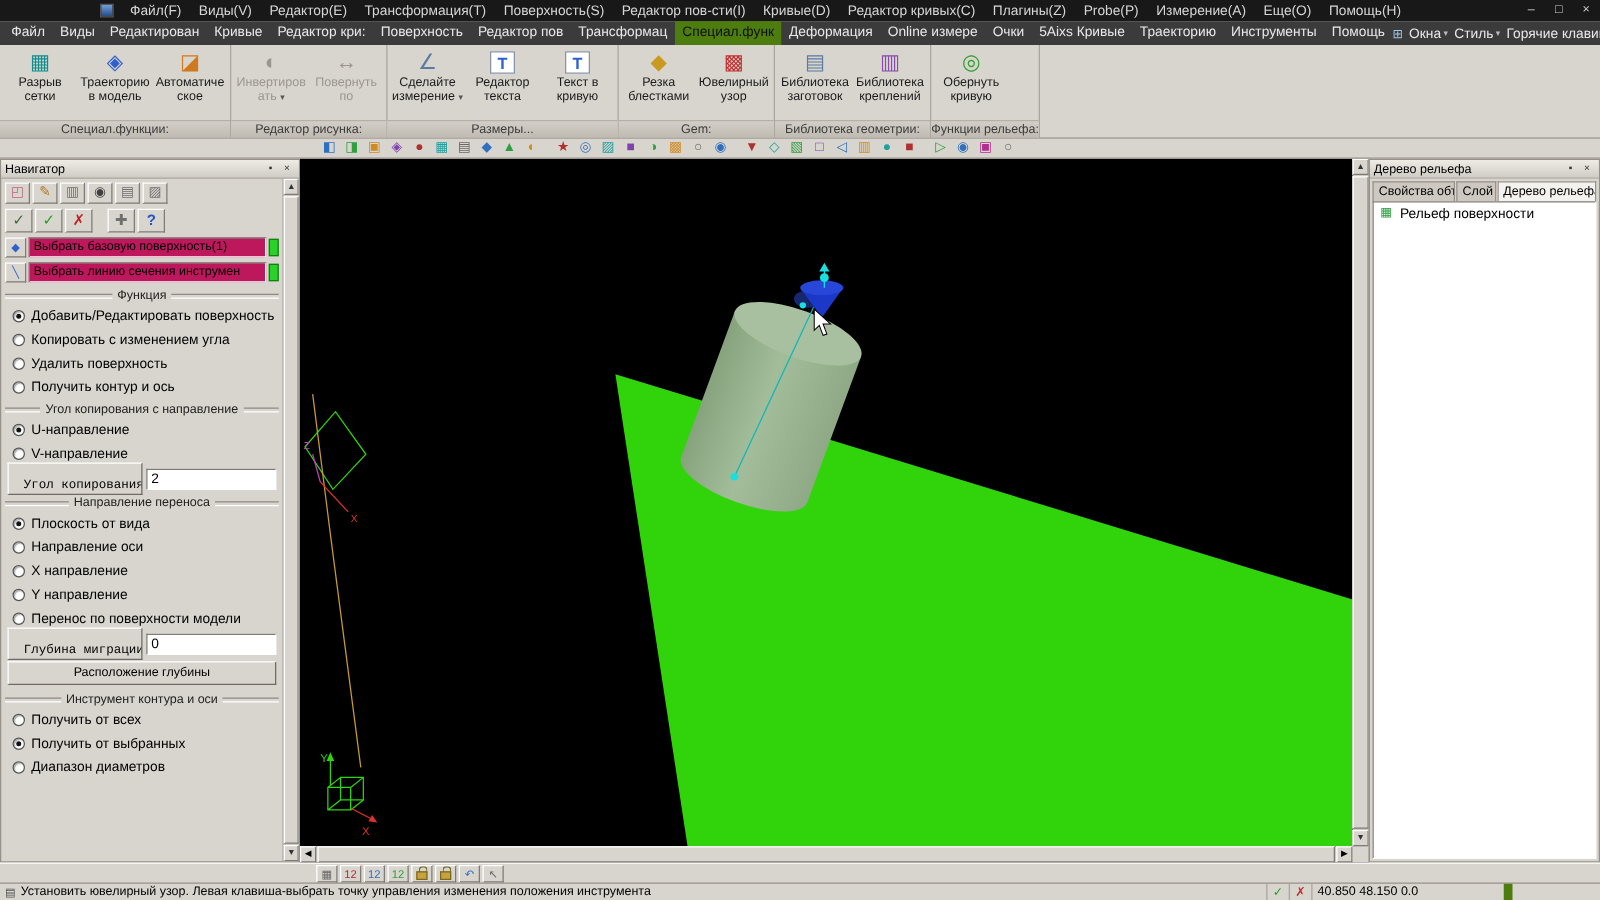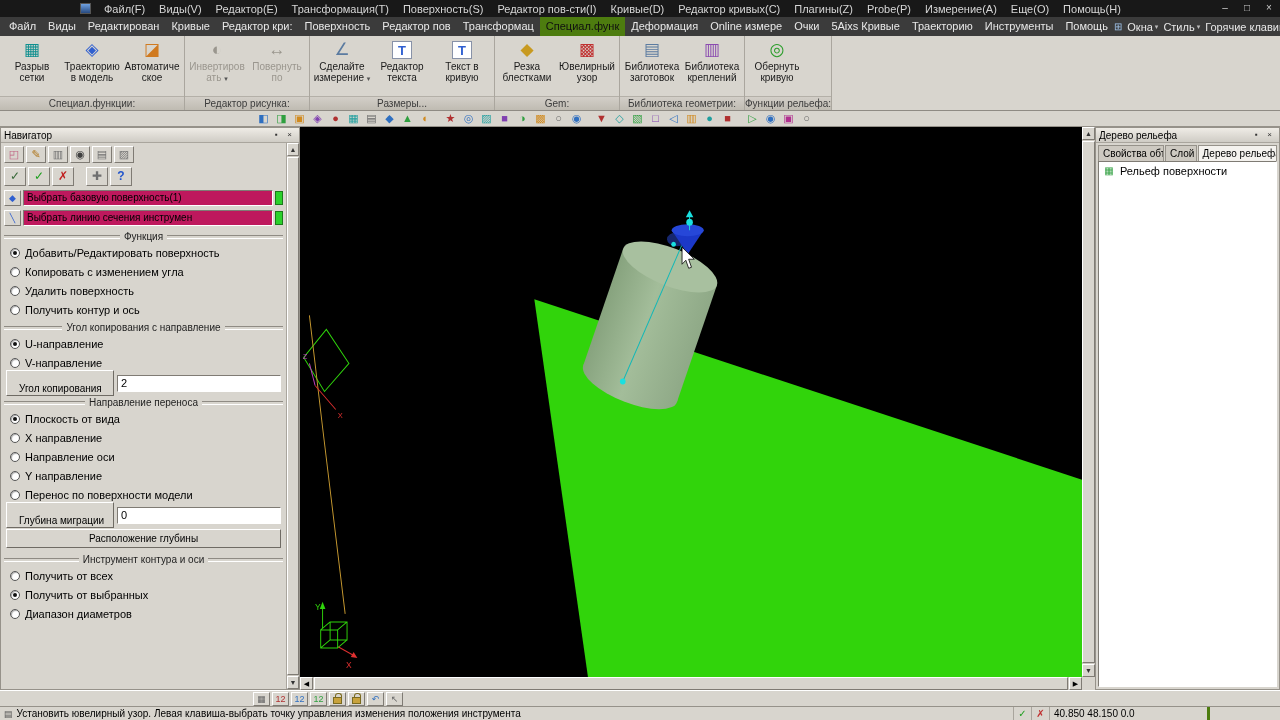--- a/index.html
+++ b/index.html
@@ -47,21 +47,21 @@
 
   
   .main{display:flex;height:563px;overflow:hidden}
   .panel{background:#d8d5ce;border:1px solid #96928a;display:flex;flex-direction:column}
   .phead{height:15px;display:flex;align-items:center;background:linear-gradient(#efece6,#cfccc5);
          border-bottom:1px solid #a9a59d;padding:0 3px;font-size:10px}
   .ptitle{flex:1;white-space:nowrap;overflow:hidden}
   .pbtn{width:13px;text-align:center;font-size:8px;color:#333;line-height:14px}
 
   
-  .nav{width:300px}
+  .nav{width:240px}
   .nav-body{flex:1;display:flex;overflow:hidden}
   .nav-content{flex:1;padding:1px 3px;display:flex;flex-direction:column;overflow:hidden}
   .nav-sb{width:13px;background:#cdc9c1;border-left:1px solid #a9a59d;display:flex;flex-direction:column}
   .sbb{height:13px;text-align:center;font-size:7px;line-height:12px;color:#333;background:#d8d5ce;
        border:1px solid;border-color:#fff #7f7b74 #7f7b74 #fff}
   .sbt{flex:1;margin:1px 0;background:#d8d5ce;border:1px solid;border-color:#fff #7f7b74 #7f7b74 #fff}
   .ntb{display:flex;gap:2px;padding:2px 0;align-items:center}
   .ntbtn{width:20px;height:17px;border:1px solid;border-color:#fff #7f7b74 #7f7b74 #fff;background:#d8d5ce;
          text-align:center;line-height:15px;font-size:11px}
   .ntbtn.big{width:22px;height:19px;line-height:17px;font-size:12px}
@@ -76,21 +76,21 @@
   .chip{width:8px;height:14px;background:#2bd12b;border:1px solid #1a7a1a}
   .ngroup{margin-top:2px}
   .gtitle{display:flex;align-items:center;gap:4px;font-size:10px;color:#222;height:13px;white-space:nowrap}
   .gtitle::before,.gtitle::after{content:"";flex:1;height:2px;border-top:1px solid #8f8b84;border-bottom:1px solid #fff}
   .opt{display:flex;align-items:center;gap:5px;height:19px;padding-left:6px;font-size:11px;white-space:nowrap;overflow:hidden}
   .radio{flex:0 0 10px;width:10px;height:10px;border-radius:50%;background:#fff;border:1px solid #555;
          box-shadow:inset 1px 1px 1px #aaa;position:relative}
   .radio.on::after{content:"";position:absolute;left:2px;top:2px;width:4px;height:4px;border-radius:50%;background:#111}
   .vrow{display:flex;gap:3px;height:20px;align-items:center;padding:0 2px;margin:1px 0}
   .btn3d{flex:0 0 108px;height:18px;background:#d8d5ce;border:1px solid;border-color:#fff #6f6b64 #6f6b64 #fff;
-         font-size:10px;font-family:Liberation Sans, sans-serif;padding:12px;white-space:nowrap;overflow:hidden}
+         font-size:10px;font-family:Liberation Mono, monospace;padding:12px;white-space:nowrap;overflow:hidden}
   .inp{flex:1;min-width:0;height:17px;border:1px solid;border-color:#7f7b74 #fff #fff #7f7b74;background:#fff;
        font-size:11px;font-family:inherit;padding:0 3px}
   .widebtn{height:19px;margin:3px 2px;background:#d8d5ce;border:1px solid;border-color:#fff #6f6b64 #6f6b64 #fff;
            font-size:10px;font-family:inherit}
 
   
   .center{flex:1;display:grid;grid-template-columns:1fr 13px;grid-template-rows:1fr 13px;background:#000;min-width:0}
   .vpsvg{grid-column:1;grid-row:1;width:100%;height:100%;display:block}
   .vscroll{grid-column:2;grid-row:1;background:#cdc9c1;display:flex;flex-direction:column}
   .hscroll{grid-column:1;grid-row:2;background:#cdc9c1;display:flex}
@@ -116,21 +116,21 @@
   .n-red{color:#b03030}.n-blue{color:#2f6fc0}.n-grn{color:#2f9f3f}
   .lockb{position:relative;width:9px;height:7px;background:#c8a23c;border:1px solid #7a6a20;margin-top:3px}
   .lockb::before{content:"";position:absolute;top:-5px;left:1px;width:5px;height:4px;border:1px solid #7a6a20;
                  border-bottom:none;border-radius:3px 3px 0 0}
   .sbar{height:14px;background:#d8d5ce;border-top:1px solid #96928a;display:flex;align-items:center;font-size:10px}
   .scell{padding:0 4px;height:100%;display:flex;align-items:center;white-space:nowrap;overflow:hidden}
   .smsg{flex:1;border-right:1px solid #a9a59d;gap:4px}
   .sico{color:#555;font-size:9px}
   .schk{color:#1f9f1f;width:18px;justify-content:center;border-right:1px solid #a9a59d}
   .sx{color:#c03030;width:18px;justify-content:center;border-right:1px solid #a9a59d}
-  .scoord{width:160px;border-right:3px solid #4d7c0f}
+  .scoord{width:160px;border-right:7px solid #4d7c0f}
   .send{width:70px}
 </style>
 </head>
 <body>
 
 <div class="titlebar">
   <span class="appicon"></span>
   <span class="tmenu">Файл(F)</span>
   <span class="tmenu">Виды(V)</span>
   <span class="tmenu">Редактор(E)</span>
@@ -390,25 +390,25 @@
         <div class="ngroup">
           <div class="gtitle">
               <span>Направление переноса</span>
             </div>
           <label class="opt">
             <span class="radio on"></span>
             <span>Плоскость от вида</span>
             </label>
           <label class="opt">
             <span class="radio"></span>
+            <span>Направление оси</span>
+            </label>
+          <label class="opt">
+            <span class="radio"></span>
             <span>X направление</span>
-            </label>
-          <label class="opt">
-            <span class="radio"></span>
-            <span>Направление оси</span>
             </label>
           <label class="opt">
             <span class="radio"></span>
             <span>Y направление</span>
             </label>
           <label class="opt">
             <span class="radio"></span>
             <span>Перенос по поверхности модели</span>
             </label>
           <div class="vrow">

